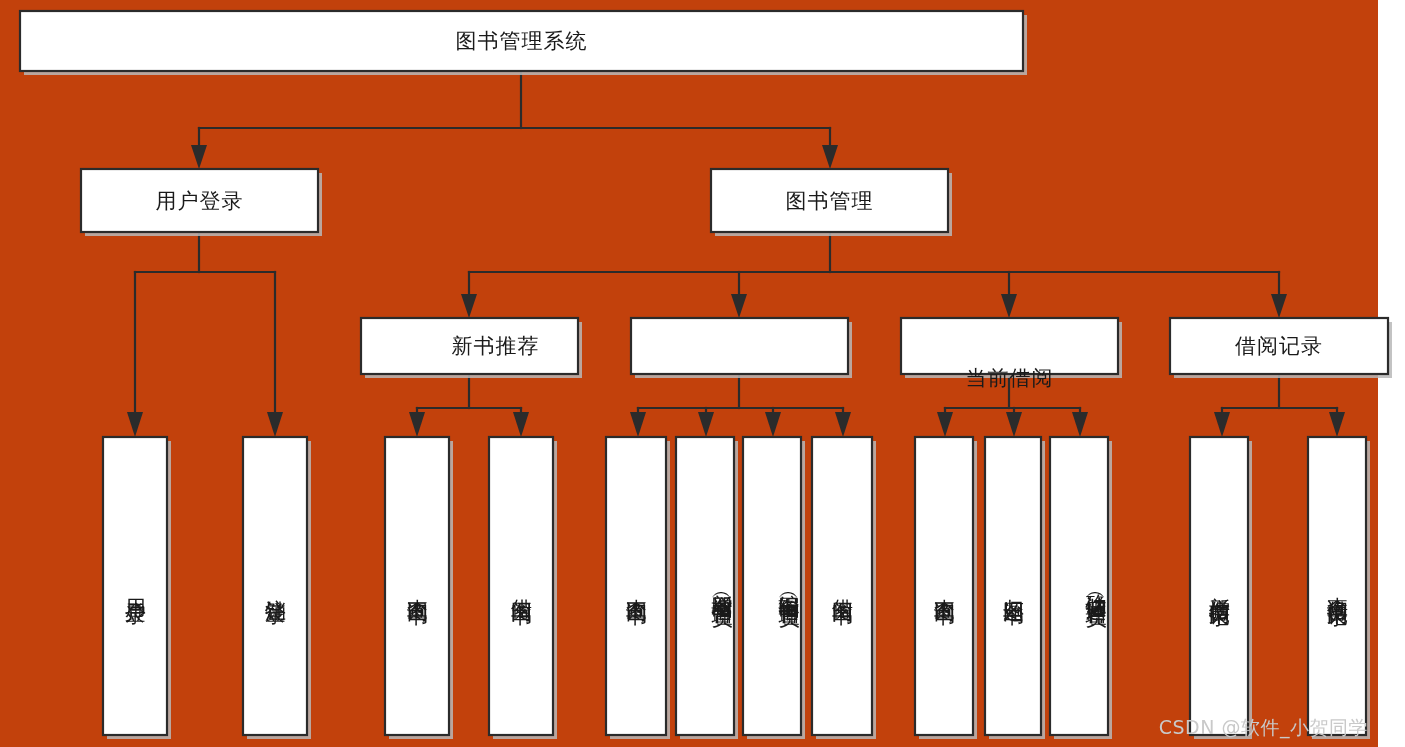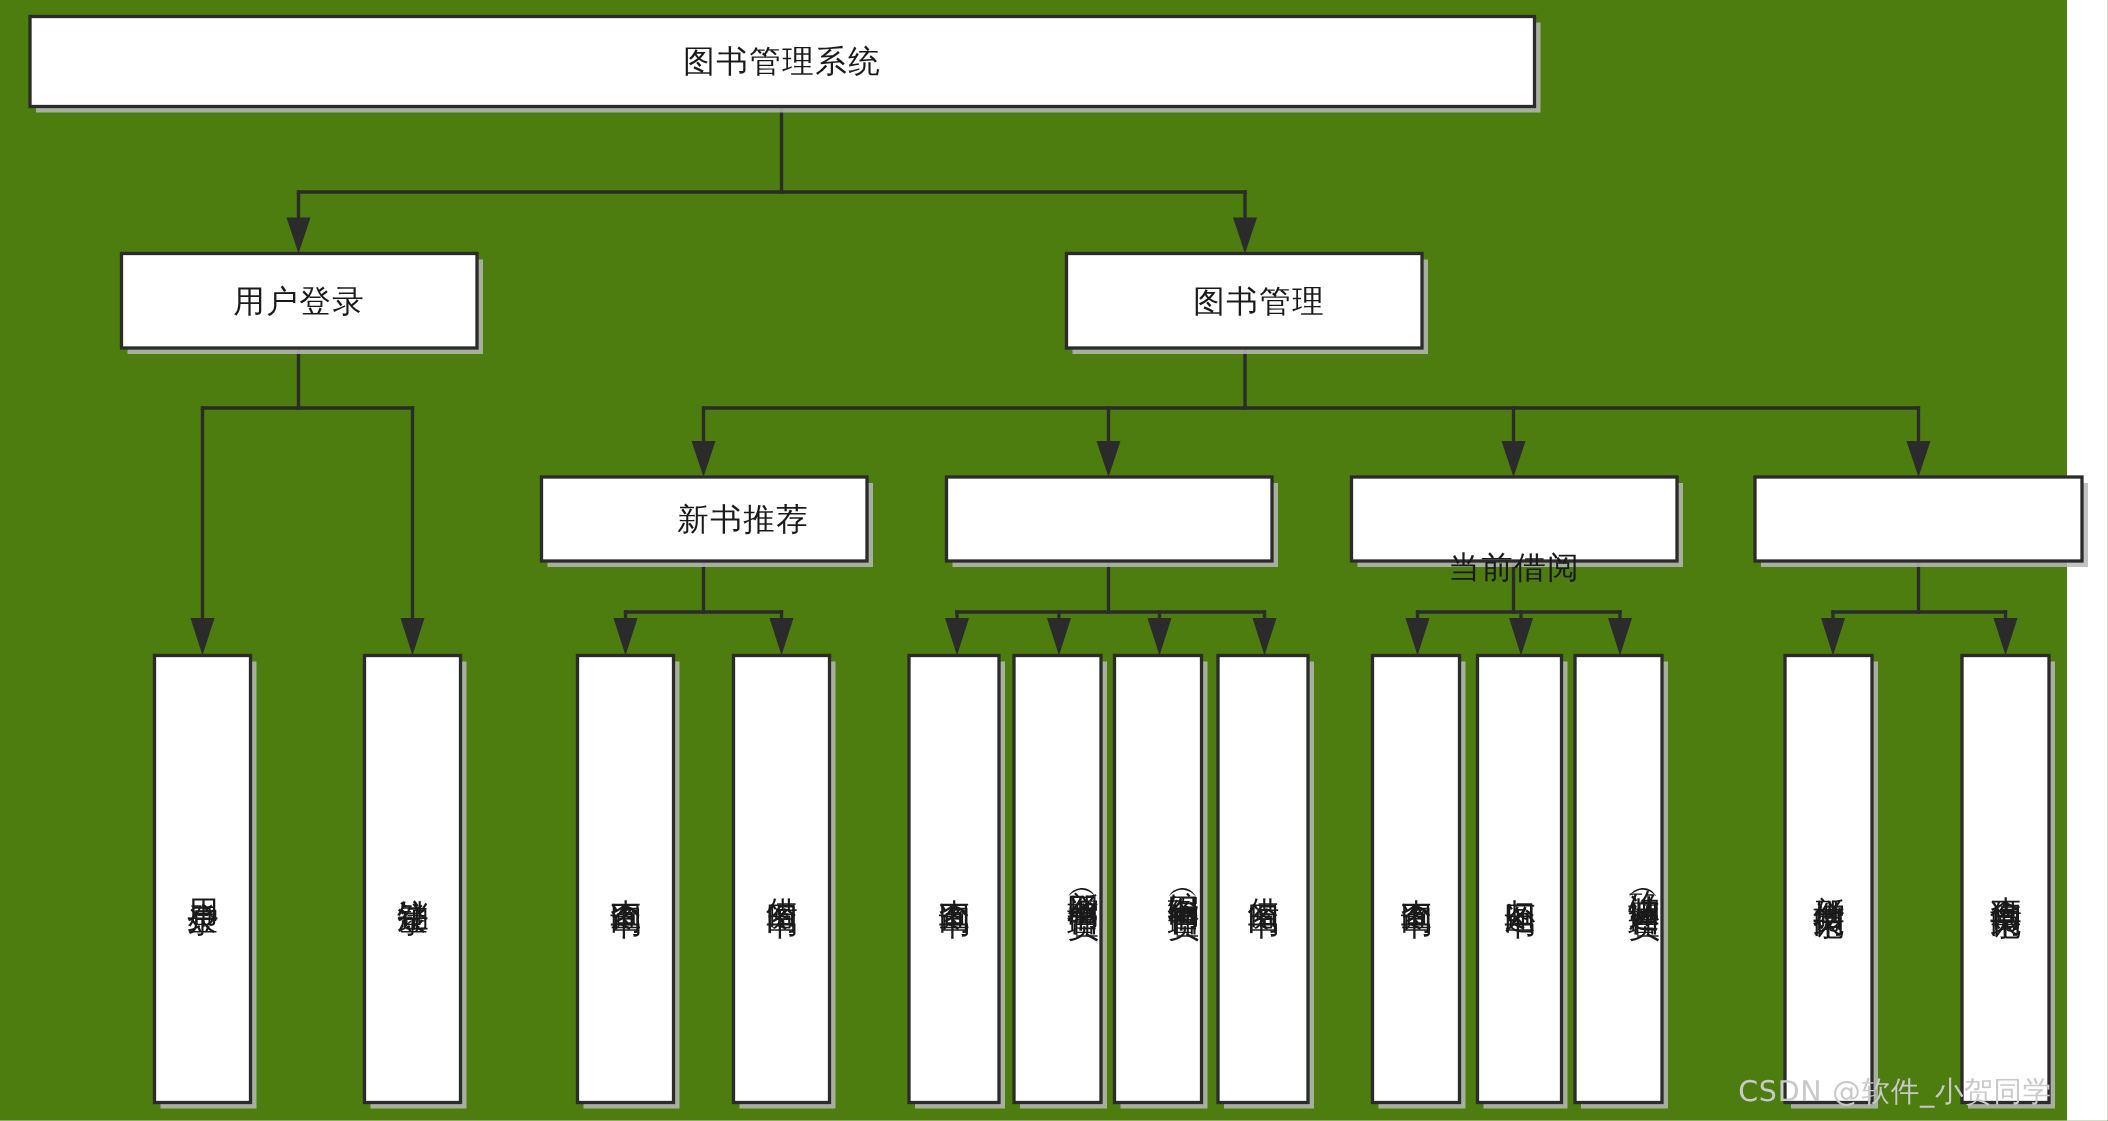--- a/index.html
+++ b/index.html
@@ -11,21 +11,21 @@
   body {
     width: 1405px;
     height: 747px;
     overflow: hidden;
     font-family: "DejaVu Sans", "Liberation Sans", sans-serif;
   }
   #diagram-root {
     position: relative;
     width: 1378px;
     height: 747px;
-    background: #4d7c0f;
+    background: #c2410c;
   }
   svg#flow-svg {
     position: absolute;
     left: 0;
     top: 0;
     width: 1405px;
     height: 747px;
     display: block;
   }
   .node-box {
@@ -221,24 +221,25 @@
       <rect class="node-box" x="1190" y="437" width="58" height="298"></rect>
 
       <rect class="node-box-shadow" x="1312" y="441" width="58" height="298"></rect>
       <rect class="node-box" x="1308" y="437" width="58" height="298"></rect>
     </g>
   </svg>
 
   <div class="hlabel" style="left:20px; top:11px; width:1003px; height:60px;">图书管理系统</div>
 
   <div class="hlabel" style="left:81px; top:169px; width:237px; height:63px;">用户登录</div>
-  <div class="hlabel" style="left:711px; top:169px; width:237px; height:63px;padding-left:10px;">图书管理</div>
+  <div class="hlabel" style="left:711px; top:169px; width:237px; height:63px;">图书管理</div>
 
   <div class="hlabel" style="left:361px; top:318px; width:217px; height:56px;margin-left:26px;">新书推荐</div>
   <div class="hlabel" style="left:901px; top:318px; width:217px; height:56px;margin-top:32px;">当前借阅</div>
+  <div class="hlabel" style="left:1170px; top:318px; width:218px; height:56px;">借阅记录</div>
 
   <div class="vlabel" style="left:103px; top:437px; width:64px; height:298px;">用户登录</div>
   <div class="vlabel" style="left:243px; top:437px; width:64px; height:298px;">注销登录</div>
 
   <div class="vlabel" style="left:385px; top:437px; width:64px; height:298px;">查询图书</div>
   <div class="vlabel" style="left:489px; top:437px; width:64px; height:298px;">借阅图书</div>
 
   <div class="vlabel" style="left:606px; top:437px; width:60px; height:298px;">查询图书</div>
   <div class="vlabel" style="left:676px; top:437px; width:58px; height:298px; align-items:flex-start;">新增图书（管理员）</div>
   <div class="vlabel" style="left:743px; top:437px; width:58px; height:298px; align-items:flex-start;">编辑图书（管理员）</div>

